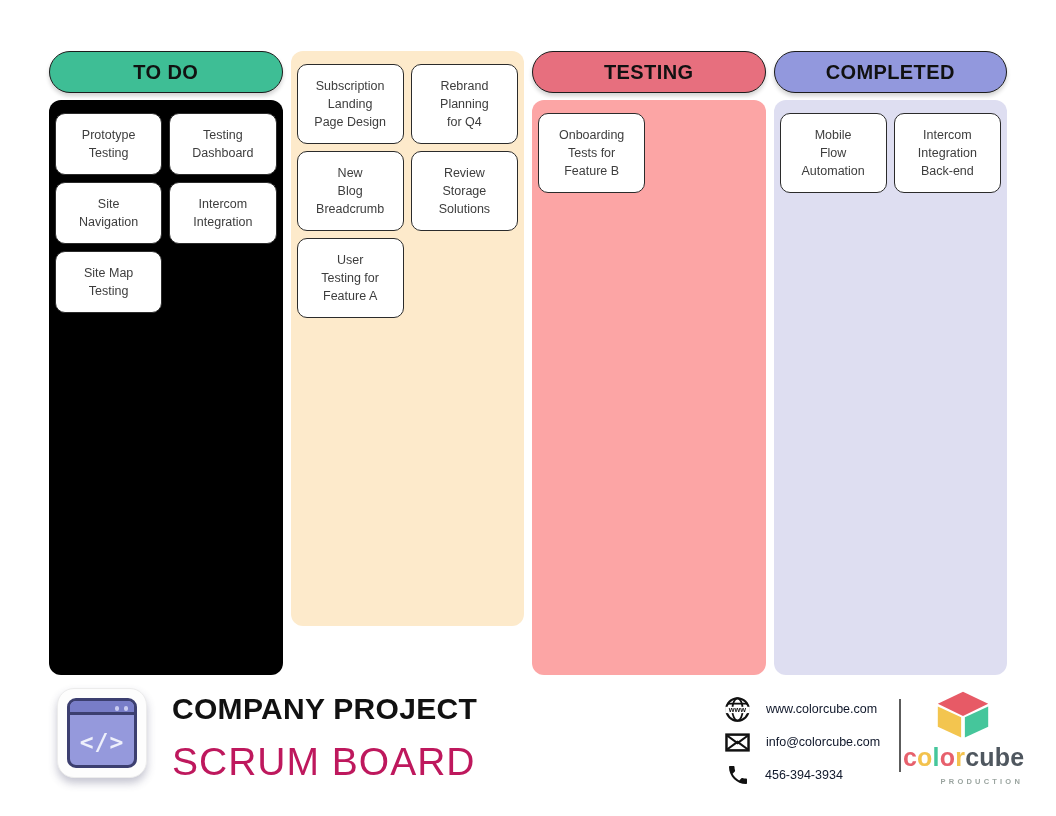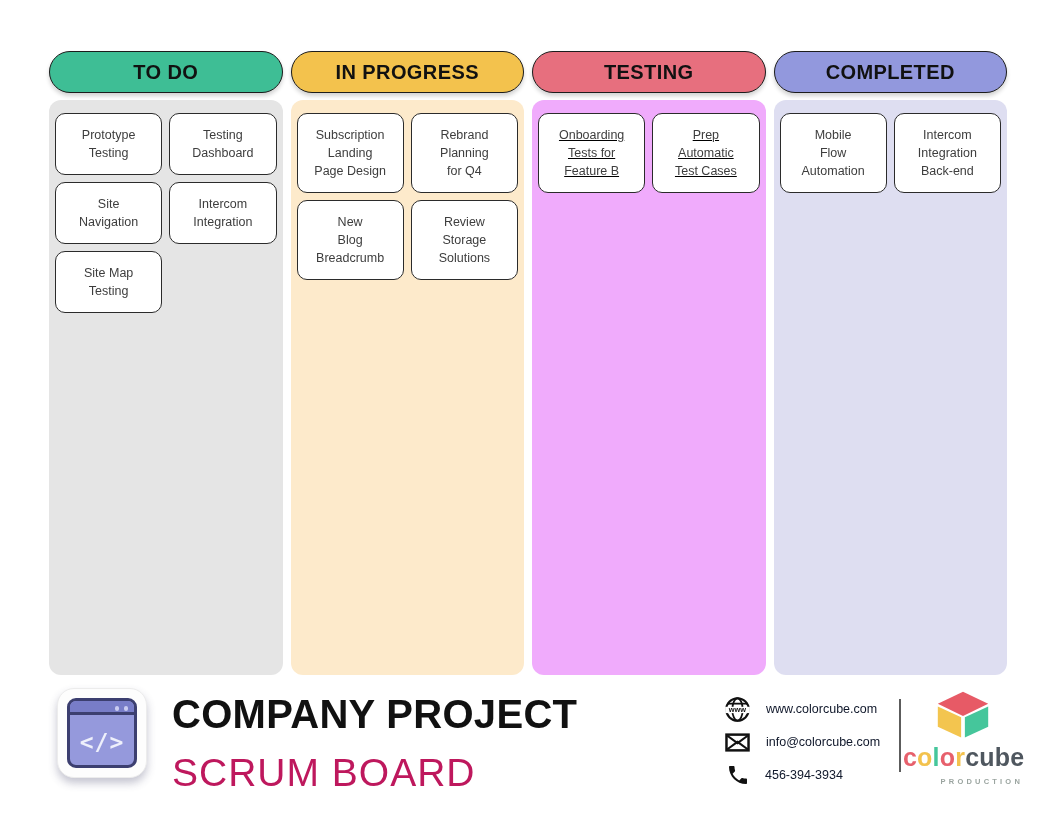--- a/index.html
+++ b/index.html
@@ -79,21 +79,21 @@
   .app-dot { position: absolute; top: 5px; width: 4.5px; height: 4.5px; border-radius: 50%; background: #caccf1; }
   .app-dot.d1 { right: 15px; } .app-dot.d2 { right: 6px; }
   .app-code {
     position: absolute; left: 0; right: 0; top: 17px; bottom: 0;
     display: flex; align-items: center; justify-content: center;
     color: #eef0fb; font-family: "DejaVu Sans Mono", monospace;
     font-size: 23px; font-weight: bold; letter-spacing: 1px;
   }
 
   .title-block { position: absolute; left: 172px; top: 6px; }
-  .doc-title  { font-size: 40px; font-weight: 800; color: #111; letter-spacing: 0.3px; }
+  .doc-title  { font-size: 30px; font-weight: 800; color: #111; letter-spacing: 0.3px; }
   .doc-subtitle { font-size: 39px; font-weight: 400; color: #be185d; letter-spacing: 1px; margin-top: 14px; }
 
   .contact { position: absolute; left: 724px; top: 10px; }
   .contact-row { display: flex; align-items: center; margin-bottom: 7px; height: 26px; }
   .contact-row svg { width: 27px; height: 27px; flex: 0 0 27px; }
   .contact-row.phone-row svg { width: 24px; height: 24px; flex: 0 0 24px; margin-left: 2px; }
   .contact-text { margin-left: 15px; font-size: 12.5px; color: #0f172a; }
 
   .divider { position: absolute; left: 899px; top: 13px; width: 2px; height: 73px; background: #5c5c5c; }
 
@@ -101,64 +101,63 @@
   .brand-cube { display: block; margin: 4px auto 0 auto; }
   .brand-word { font-size: 25px; font-weight: 600; letter-spacing: 0.2px; margin-top: 3px; }
   .brand-tagline { font-size: 7.5px; letter-spacing: 3.2px; color: #9ba5a0; margin-top: 5px; font-weight: bold; text-align: right; }
 </style>
 </head>
 <body>
 
 <div class="board" id="board">
     <div class="column">
       <div class="pill" style="background: rgb(62, 190, 149);">TO DO</div>
-      <div class="colbody" style="background: #e5e5e5;">
+      <div class="colbody" style="background: #000000;">
         <div class="cardgrid">
           <div class="card">Prototype
 Testing</div>
           <div class="card">Testing
 Dashboard</div>
           <div class="card">Site
 Navigation</div>
           <div class="card">Intercom
 Integration</div>
           <div class="card">Site Map
 Testing</div>
         </div>
       </div>
     </div>
     <div class="column">
-      <div class="pill" style="background: rgb(243, 194, 77);">IN PROGRESS</div>
       <div class="colbody" style="background: rgb(253, 234, 203);">
         <div class="cardgrid">
           <div class="card">Subscription
 Landing
 Page Design</div>
           <div class="card">Rebrand
 Planning
 for Q4</div>
           <div class="card">New
 Blog
 Breadcrumb</div>
           <div class="card">Review
 Storage
 Solutions</div>
+          <div class="card">User
+Testing for
+Feature A</div>
         </div>
       </div>
     </div>
     <div class="column">
       <div class="pill" style="background: rgb(231, 111, 126);">TESTING</div>
-      <div class="colbody" style="background: #f0abfc; text-decoration: underline;">
+      <div class="colbody" style="background: #fca5a5;">
         <div class="cardgrid">
           <div class="card">Onboarding
 Tests for
 Feature B</div>
-          <div class="card">Prep
-Automatic
-Test Cases</div>
         </div>
       </div>
     </div>
     <div class="column">
       <div class="pill" style="background: rgb(146, 152, 221);">COMPLETED</div>
       <div class="colbody" style="background: rgb(222, 222, 241);">
         <div class="cardgrid">
           <div class="card">Mobile
 Flow
 Automation</div>

